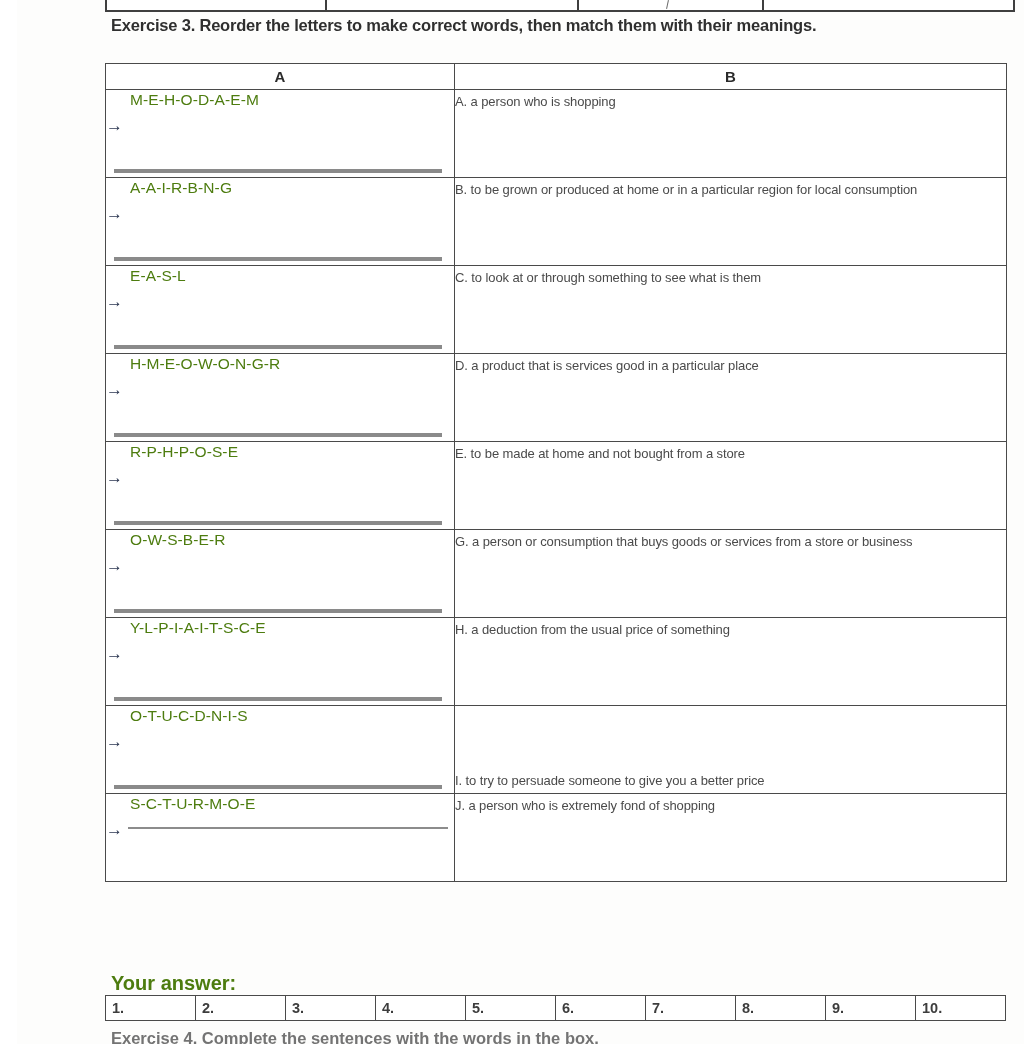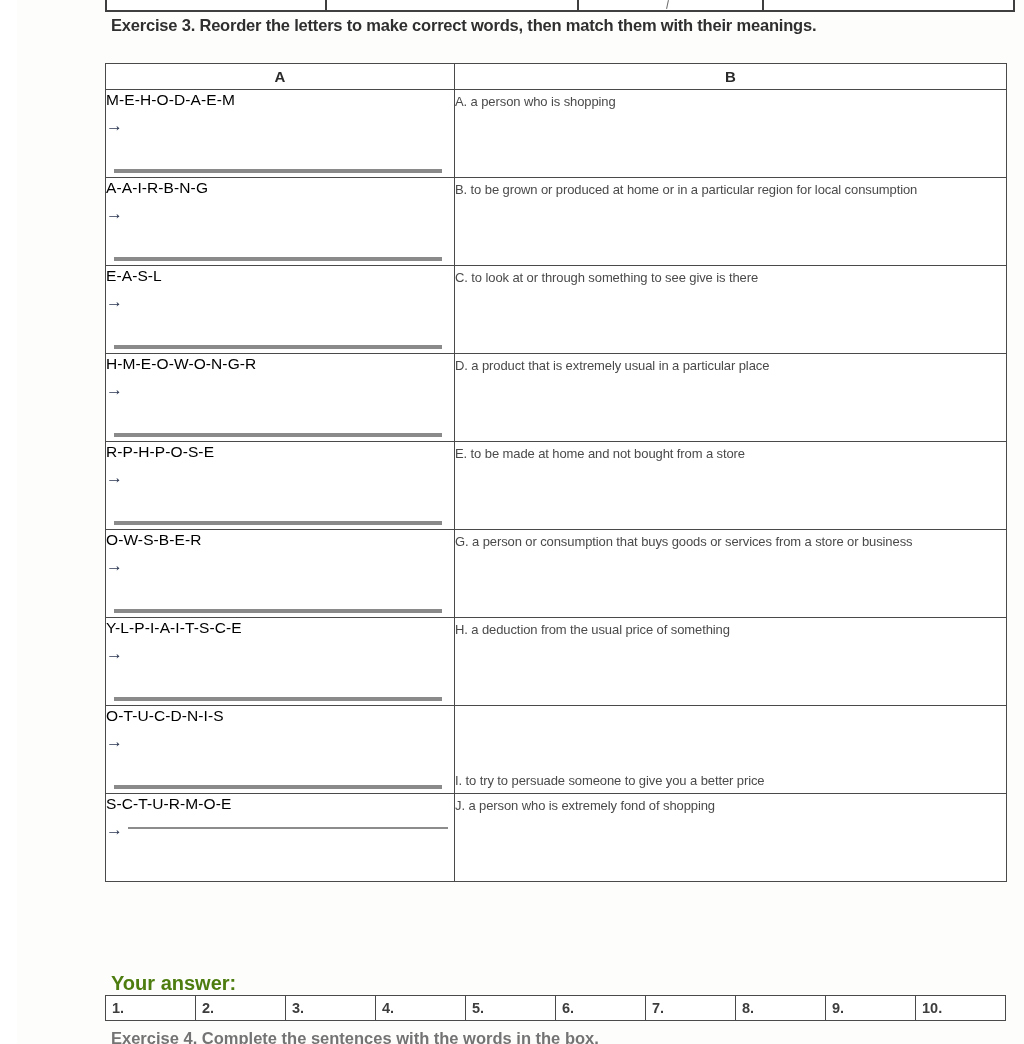--- a/index.html
+++ b/index.html
@@ -99,23 +99,24 @@
   }
 
   .cell-a {
     position: relative;
     height: 87px;
     padding: 6px 10px 0 10px;
   }
   .scramble {
     font-size: 15.5px;
     line-height: 19px;
-    color: #000000;
+    color: #4d7c0f;
     letter-spacing: 0.1px;
     white-space: nowrap;
+    margin-left: 24px;
   }
   .arrow-row {
     position: relative;
     margin-top: 5px;
     height: 22px;
     display: flex;
     align-items: center;
   }
   .arrow-glyph {
     font-size: 17px;
@@ -253,33 +254,33 @@
       </tr>
       <tr>
         <td class="cell-a">
           <div class="scramble">E-A-S-L</div>
           <div class="arrow-row">
             <span class="arrow-glyph">→</span>
           </div>
           <div class="answer-line-bottom"></div>
         </td>
         <td class="cell-b">
-          <div class="definition">C. to look at or through something to see give is there</div>
+          <div class="definition">C. to look at or through something to see what is them</div>
         </td>
       </tr>
       <tr>
         <td class="cell-a">
           <div class="scramble">H-M-E-O-W-O-N-G-R</div>
           <div class="arrow-row">
             <span class="arrow-glyph">→</span>
           </div>
           <div class="answer-line-bottom"></div>
         </td>
         <td class="cell-b">
-          <div class="definition">D. a product that is extremely usual in a particular place</div>
+          <div class="definition">D. a product that is services good in a particular place</div>
         </td>
       </tr>
       <tr>
         <td class="cell-a">
           <div class="scramble">R-P-H-P-O-S-E</div>
           <div class="arrow-row">
             <span class="arrow-glyph">→</span>
           </div>
           <div class="answer-line-bottom"></div>
         </td>

